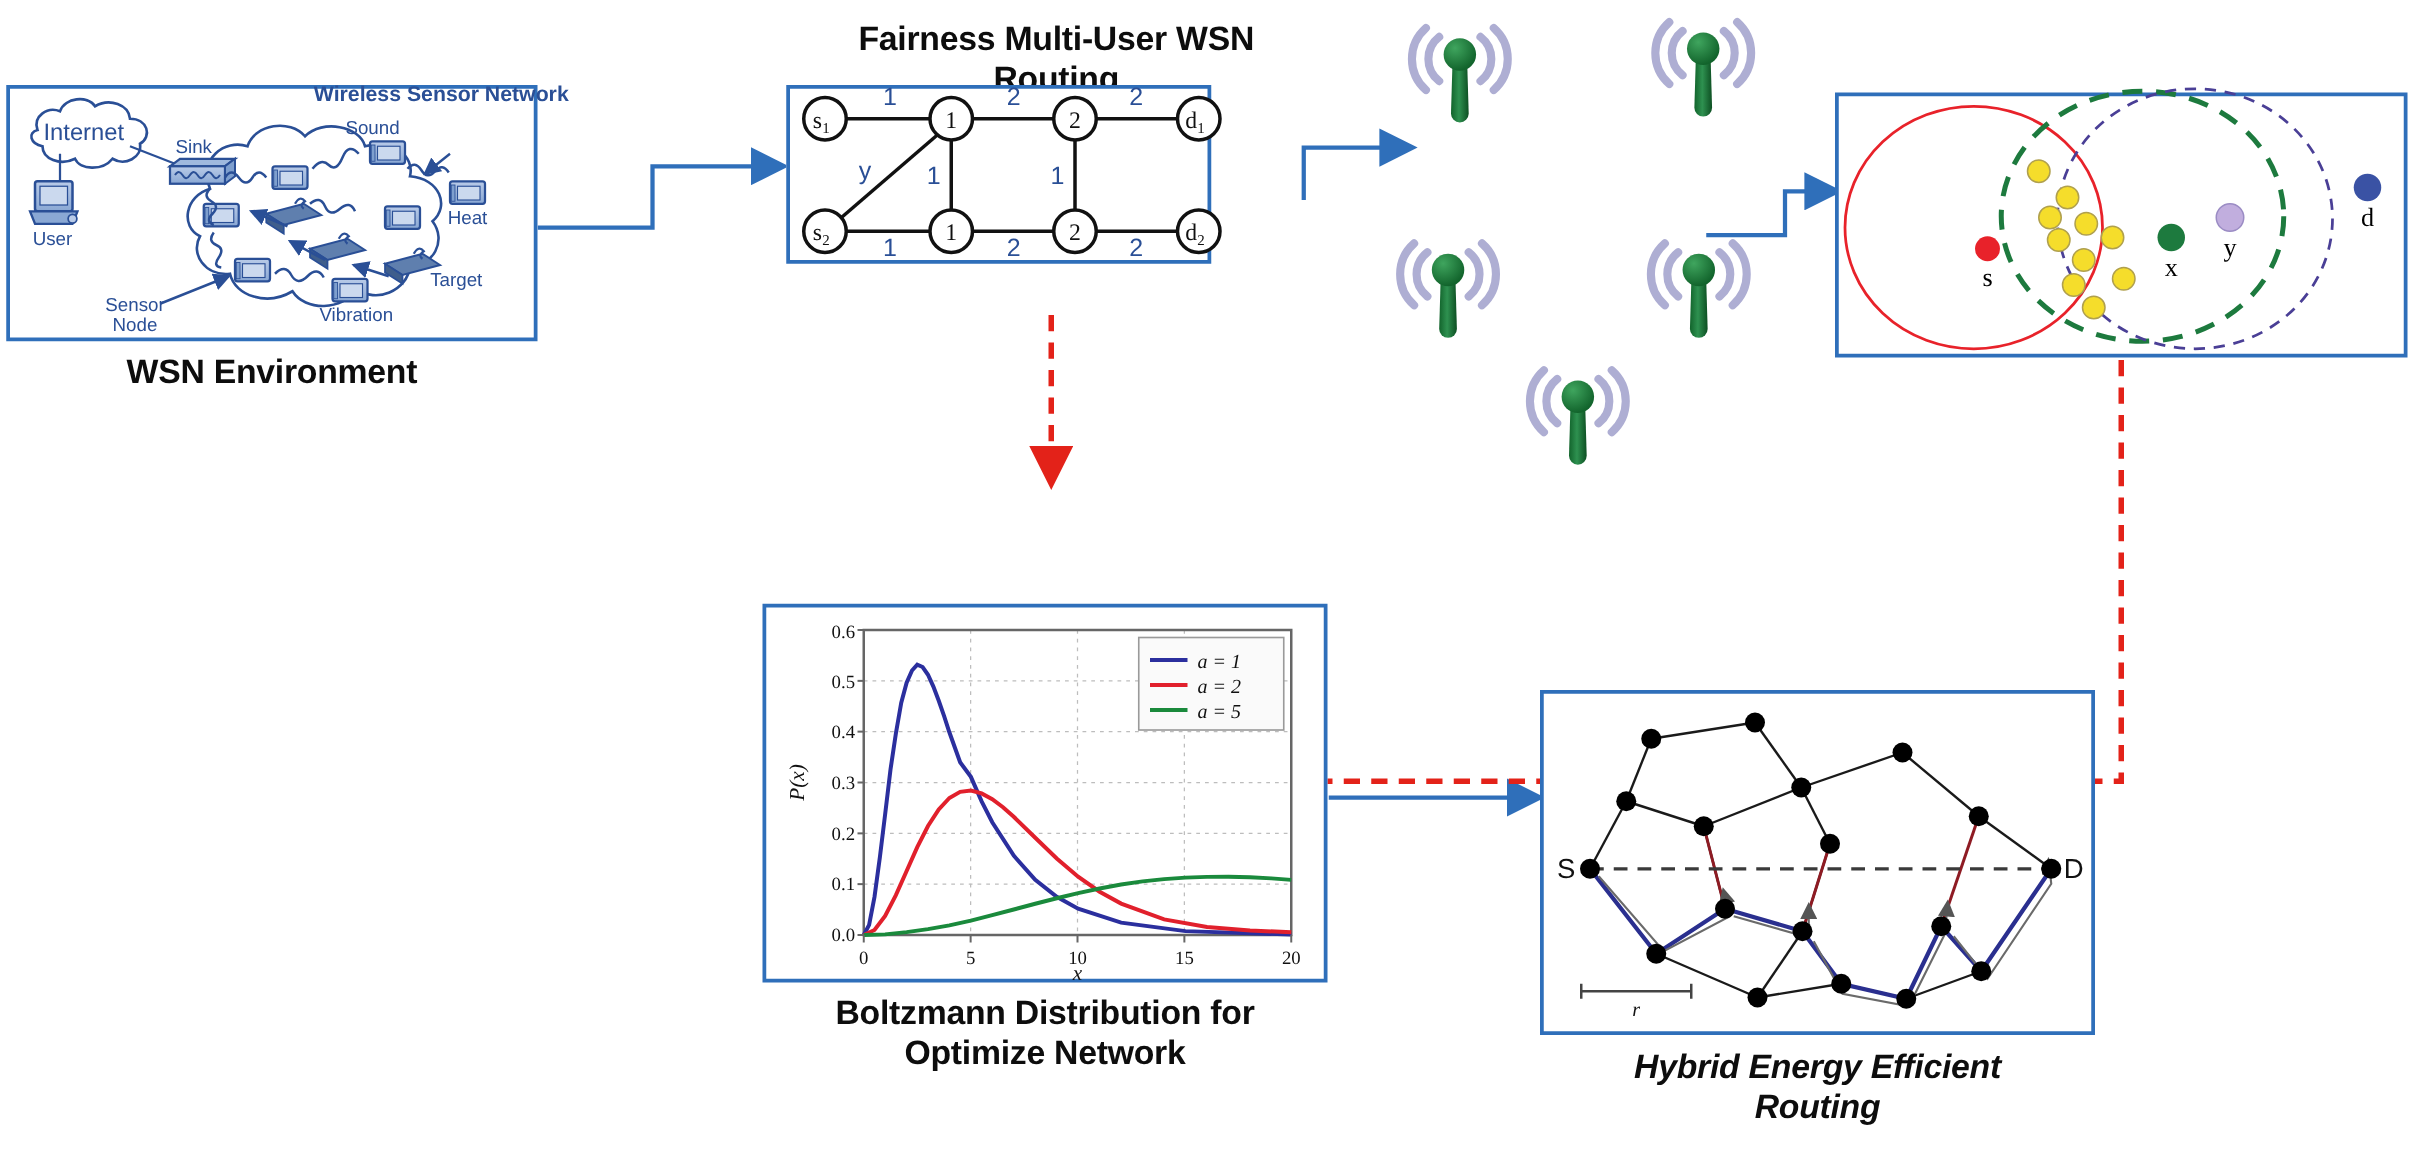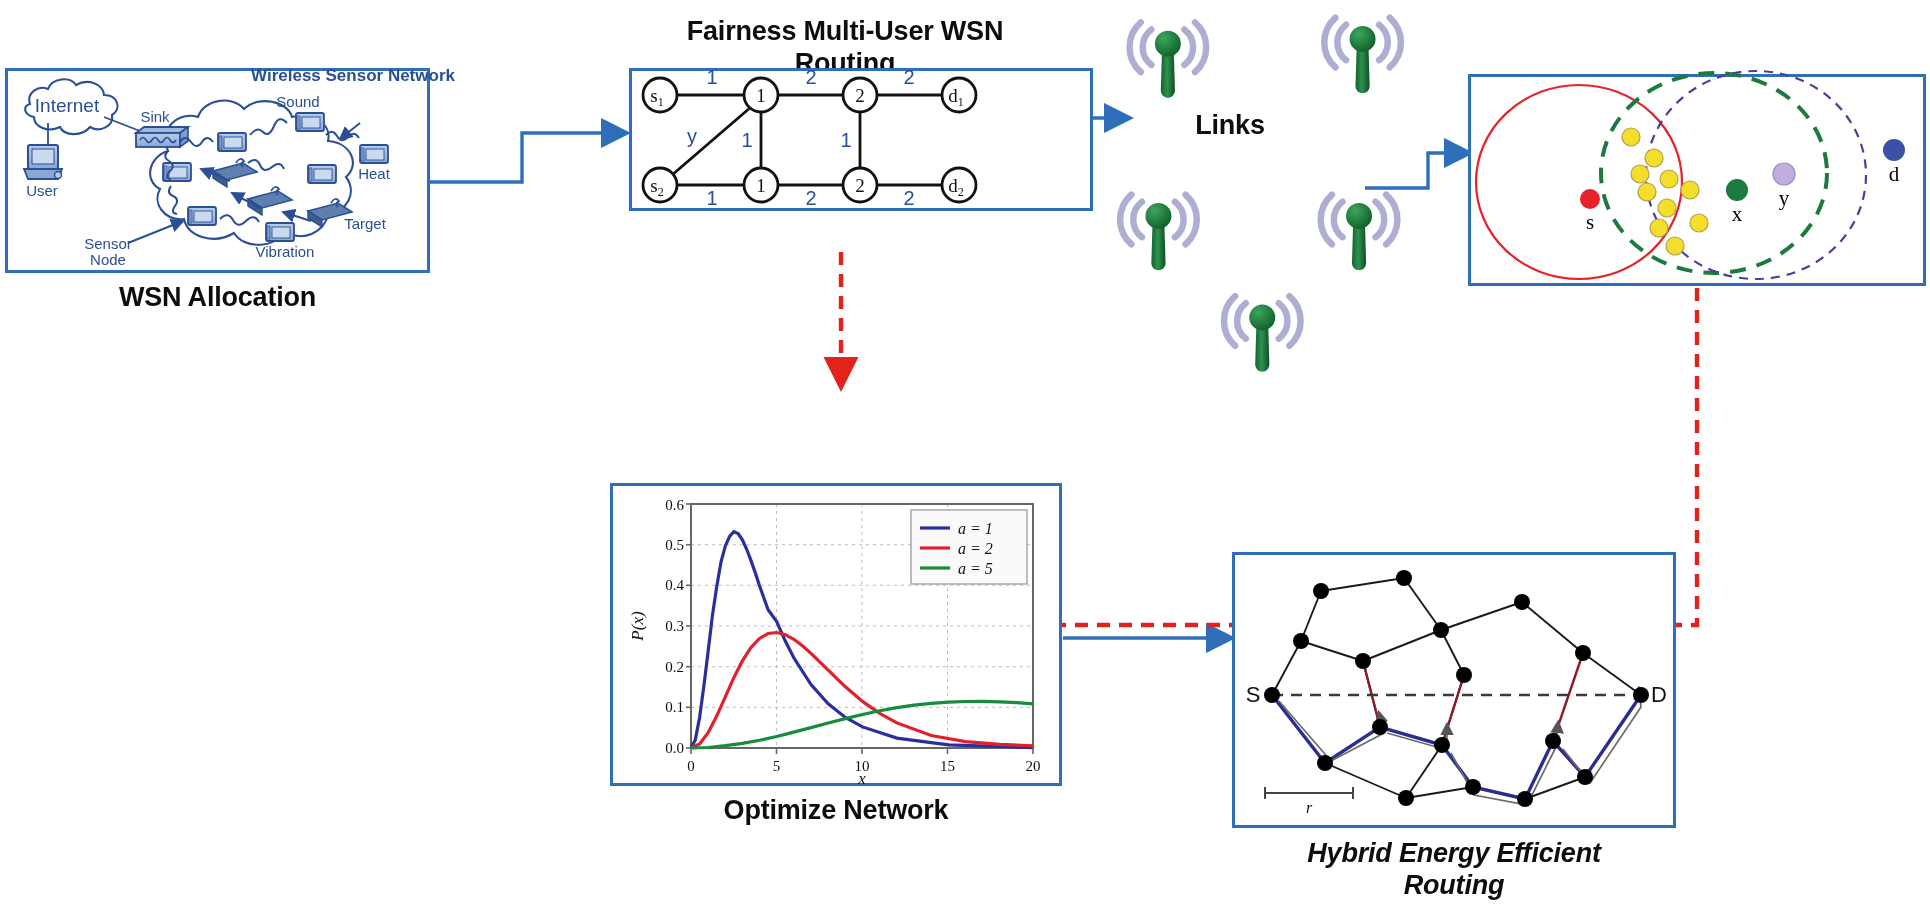--- a/index.html
+++ b/index.html
@@ -161,28 +161,28 @@
       <text class="blutxt" x="290" y="36" font-size="15" text-anchor="middle">Sound</text>
       <text class="blutxt" x="366" y="108" font-size="15" text-anchor="middle">Heat</text>
       <text class="blutxt" x="357" y="158" font-size="15" text-anchor="middle">Target</text>
       <text class="blutxt" x="277" y="186" font-size="15" text-anchor="middle">Vibration</text>
       <text class="blutxt" x="100" y="178" font-size="15" text-anchor="middle">Sensor</text>
       <text class="blutxt" x="100" y="194" font-size="15" text-anchor="middle">Node</text>
       <text class="blutxt" x="345" y="10" font-size="17" text-anchor="middle" font-weight="bold">Wireless Sensor Network</text>
     </svg>
   </div>
   <div class="caption" style="left:5px;top:282px;width:425px;">
-    <span>WSN Allocation</span>
+    <span>WSN Environment</span>
   </div>
 
   <div class="caption" style="left:640px;top:2px;width:410px;margin-top:14px;">
     <div>Fairness Multi-User WSN</div>
     <div>Routing</div>
   </div>
-  <div class="panel" style="left:629px;top:68px;width:464px;height:143px;">
+  <div class="panel" style="left:629px;top:68px;width:340px;height:143px;">
     <svg class="svgabs" width="412" height="137" viewBox="0 0 412 137">
       <g stroke="#111" stroke-width="2.8" fill="none">
         <line x1="45" y1="24" x2="115" y2="24"></line>
         <line x1="143" y1="24" x2="214" y2="24"></line>
         <line x1="242" y1="24" x2="310" y2="24"></line>
         <line x1="45" y1="114" x2="115" y2="114"></line>
         <line x1="143" y1="114" x2="214" y2="114"></line>
         <line x1="242" y1="114" x2="310" y2="114"></line>
         <line x1="129" y1="38" x2="129" y2="100"></line>
         <line x1="228" y1="38" x2="228" y2="100"></line>
@@ -254,21 +254,20 @@
         <use href="#snode" x="70" y="192" transform="scale(1.18) translate(-12,-5)"></use>
       </g>
     <g>
         <use href="#snode" x="240" y="192" transform="scale(1.18) translate(-12,-5)"></use>
       </g>
     <g>
         <use href="#snode" x="158" y="278" transform="scale(1.18) translate(-12,-5)"></use>
       </g>
   </svg>
   <div class="caption" style="left:1105px;top:110px;width:250px;">
-    <div>Links</div>
   </div>
 
   <div class="panel" style="left:1468px;top:74px;width:458px;height:212px;">
     <svg class="svgabs" width="452" height="206" viewBox="0 0 452 206">
       <ellipse cx="108" cy="105" rx="103" ry="97" fill="none" stroke="#e8222a" stroke-width="2.2"></ellipse>
       <ellipse cx="243" cy="96" rx="113" ry="100" fill="none" stroke="#1d7a3e" stroke-width="4" stroke-dasharray="16,11"></ellipse>
       <ellipse cx="285" cy="98" rx="110" ry="104" fill="none" stroke="#4a3f96" stroke-width="2.2" stroke-dasharray="9,7"></ellipse>
 
       <g fill="#f5dd2b" stroke="#b0a04e" stroke-width="1.2">
         <circle cx="160" cy="60" r="9"></circle>
@@ -369,20 +368,21 @@
         <line x1="307" y1="42" x2="337" y2="42" stroke="#2b2f9e" stroke-width="3.2"></line>
         <text x="345" y="48" font-size="16" font-style="italic" font-family="Liberation Serif, serif" fill="#111">a = 1</text>
         <line x1="307" y1="62" x2="337" y2="62" stroke="#e1202c" stroke-width="3.2"></line>
         <text x="345" y="68" font-size="16" font-style="italic" font-family="Liberation Serif, serif" fill="#111">a = 2</text>
         <line x1="307" y1="82" x2="337" y2="82" stroke="#1a8a3c" stroke-width="3.2"></line>
         <text x="345" y="88" font-size="16" font-style="italic" font-family="Liberation Serif, serif" fill="#111">a = 5</text>
       </g>
     </svg>
   </div>
   <div class="caption" style="left:560px;top:795px;width:552px;">
+    <div>Boltzmann Distribution for</div>
     <div>Optimize Network</div>
   </div>
 
   <div class="panel" style="left:1232px;top:552px;width:444px;height:276px;">
     <svg class="svgabs" width="438" height="270" viewBox="0 0 438 270">
       <defs>
         <marker id="grayarr" markerWidth="8" markerHeight="8" refX="6" refY="4" orient="auto">
           <path d="M0,0 L8,4 L0,8 Z" fill="#555"></path>
         </marker>
       </defs>

